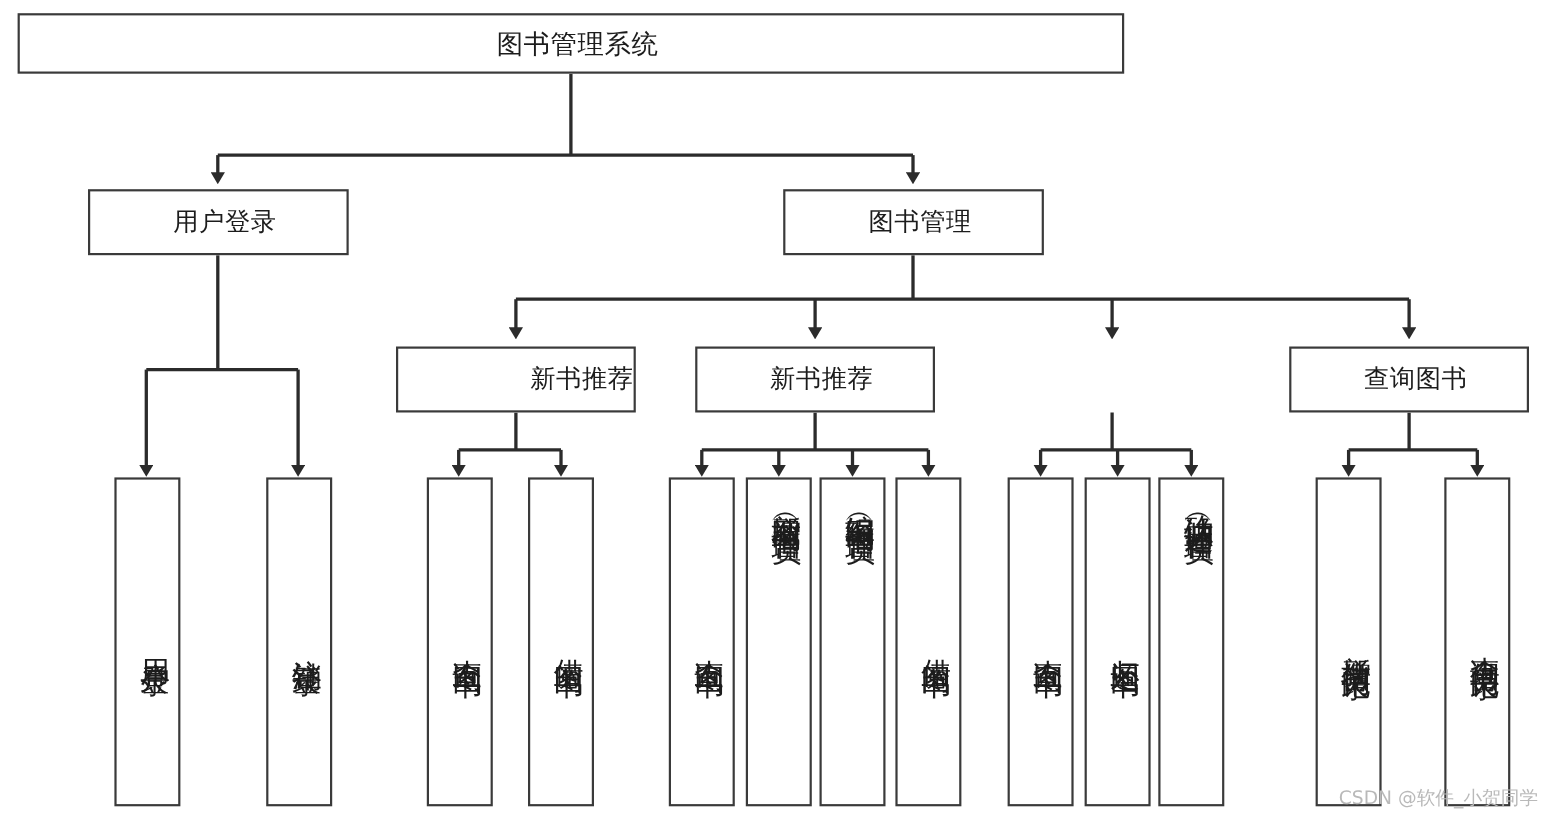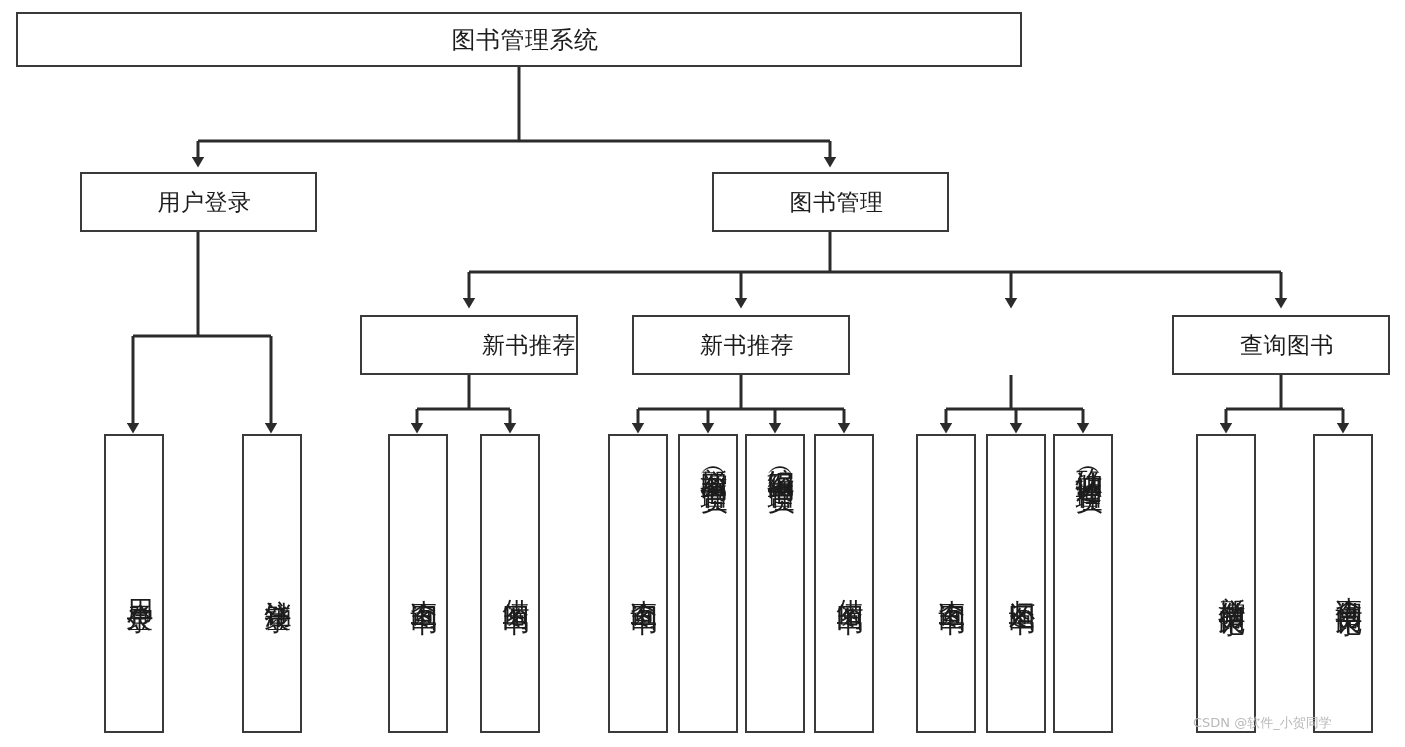--- a/index.html
+++ b/index.html
@@ -66,24 +66,25 @@
     white-space: nowrap;
   }
   
   .node.vert.center-text {
     align-items: center;
     padding-top: 0;
   }
   .watermark {
     position: absolute;
     color: #b9b9b9;
-    font-size: 13px;
+    font-size: 17px;
     white-space: nowrap;
     z-index: 5;
     font-family: "DejaVu Sans", "Liberation Sans", sans-serif;
+    margin-left: 24px;
   }
 </style>
 </head>
 <body>
 
 <div id="canvas">
 
   <svg id="edges" viewBox="0 0 1405 747" xmlns="http://www.w3.org/2000/svg">
     <defs>
       <marker id="arrow" markerWidth="11" markerHeight="13" refX="1.5" refY="6.5" orient="auto" markerUnits="userSpaceOnUse">

